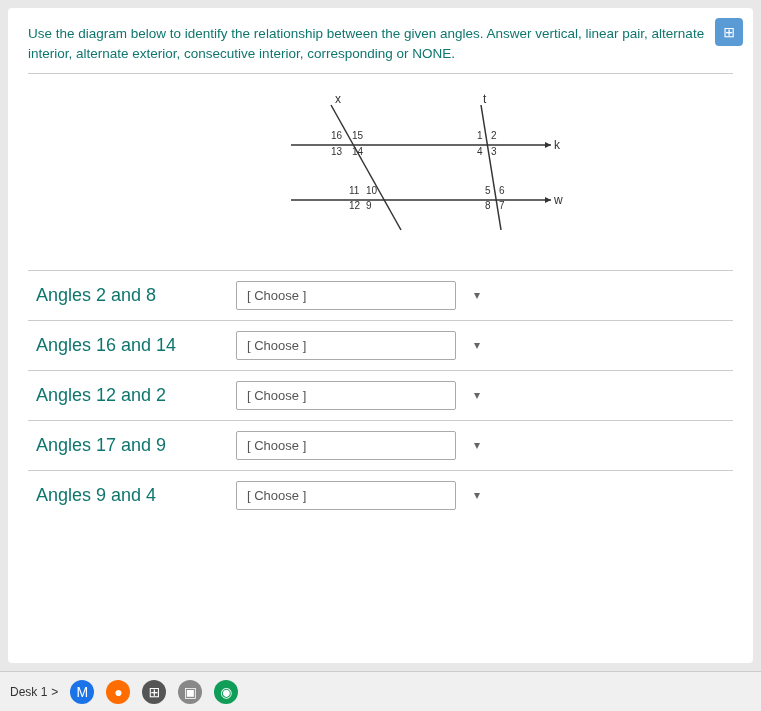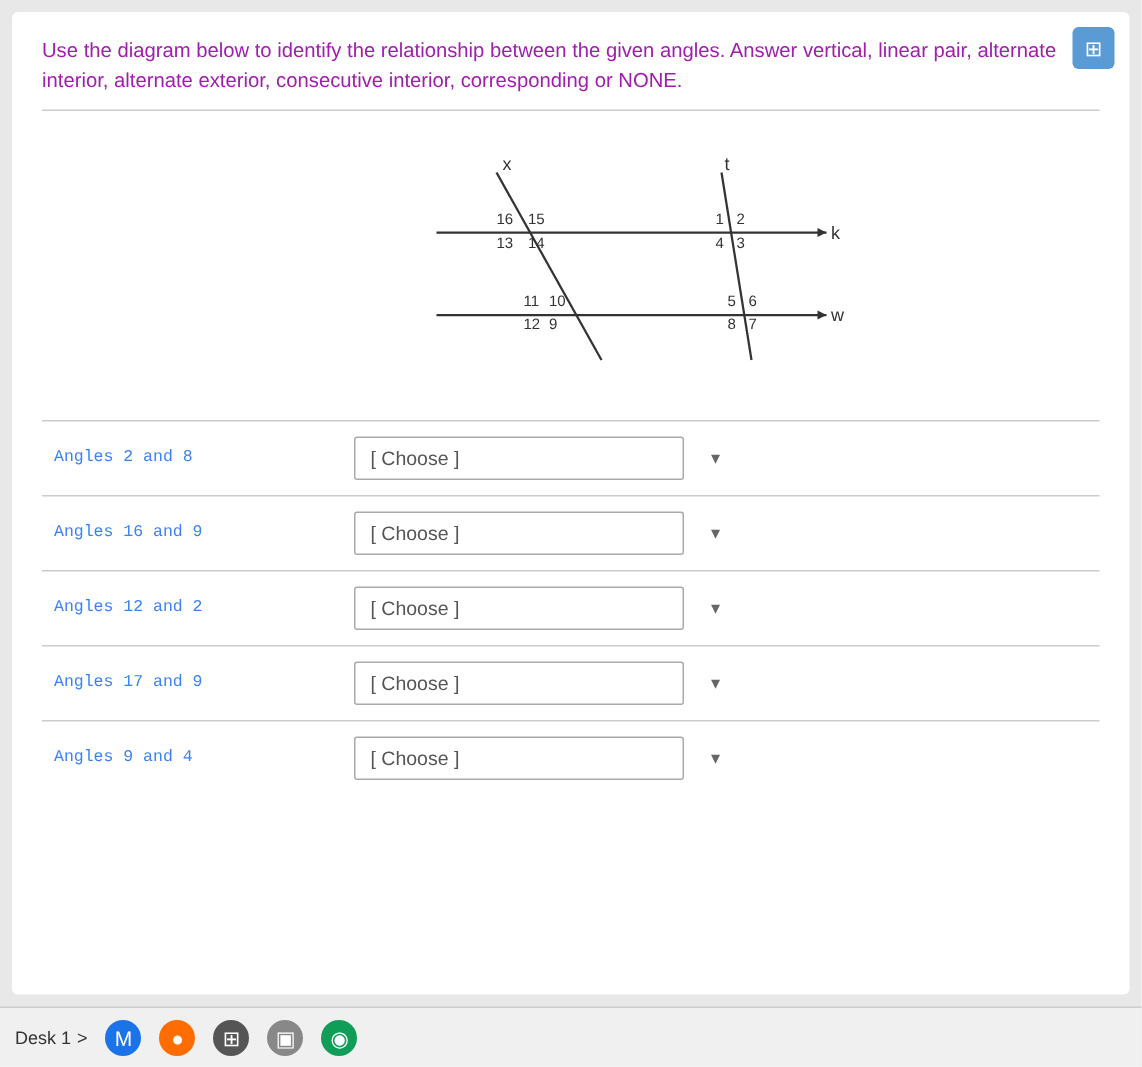--- a/index.html
+++ b/index.html
@@ -14,23 +14,23 @@
     .main-content {
       background: #fff;
       margin: 8px;
       border-radius: 4px;
       padding: 16px 20px;
       flex: 1;
       position: relative;
     }
     .instructions {
       font-size: 13.5px;
-      color: #a21caf;
+      color: #0f766e;
       line-height: 1.5;
-      margin-bottom: 16px;
+      margin-bottom: 6px;
       border-bottom: 1px solid #ccc;
       padding-bottom: 8px;
     }
     .diagram-area {
       display: flex;
       justify-content: center;
       align-items: center;
       height: 180px;
       margin-bottom: 10px;
     }
@@ -43,24 +43,23 @@
       border-collapse: collapse;
     }
     .questions-table tr {
       border-top: 1px solid #ccc;
     }
     .questions-table td {
       padding: 10px 8px;
       vertical-align: middle;
     }
     .question-label {
-      font-size: 11px;
-      color: #3b82f6;
+      font-size: 18px;
+      color: #0f766e;
       width: 200px;
-      font-family: Liberation Mono, monospace;
     }
     .dropdown-cell {
       padding-left: 30px;
     }
     .choose-select {
       appearance: none;
       -webkit-appearance: none;
       border: 1px solid #aaa;
       border-radius: 2px;
       background: #fff;
@@ -187,21 +186,21 @@
     </svg>
   </div>
 
   <table class="questions-table">
     <tbody id="questions-body">
         <tr>
           <td class="question-label">Angles 2 and 8</td>
           <td class="dropdown-cell"><div class="select-wrapper"><select class="choose-select"><option value="">[ Choose ]</option><option value="vertical">vertical</option><option value="linear pair">linear pair</option><option value="alternate interior">alternate interior</option><option value="alternate exterior">alternate exterior</option><option value="consecutive interior">consecutive interior</option><option value="corresponding">corresponding</option><option value="NONE">NONE</option></select></div></td>
         </tr>
         <tr>
-          <td class="question-label">Angles 16 and 9</td>
+          <td class="question-label">Angles 16 and 14</td>
           <td class="dropdown-cell"><div class="select-wrapper"><select class="choose-select"><option value="">[ Choose ]</option><option value="vertical">vertical</option><option value="linear pair">linear pair</option><option value="alternate interior">alternate interior</option><option value="alternate exterior">alternate exterior</option><option value="consecutive interior">consecutive interior</option><option value="corresponding">corresponding</option><option value="NONE">NONE</option></select></div></td>
         </tr>
         <tr>
           <td class="question-label">Angles 12 and 2</td>
           <td class="dropdown-cell"><div class="select-wrapper"><select class="choose-select"><option value="">[ Choose ]</option><option value="vertical">vertical</option><option value="linear pair">linear pair</option><option value="alternate interior">alternate interior</option><option value="alternate exterior">alternate exterior</option><option value="consecutive interior">consecutive interior</option><option value="corresponding">corresponding</option><option value="NONE">NONE</option></select></div></td>
         </tr>
         <tr>
           <td class="question-label">Angles 17 and 9</td>
           <td class="dropdown-cell"><div class="select-wrapper"><select class="choose-select"><option value="">[ Choose ]</option><option value="vertical">vertical</option><option value="linear pair">linear pair</option><option value="alternate interior">alternate interior</option><option value="alternate exterior">alternate exterior</option><option value="consecutive interior">consecutive interior</option><option value="corresponding">corresponding</option><option value="NONE">NONE</option></select></div></td>
         </tr>

